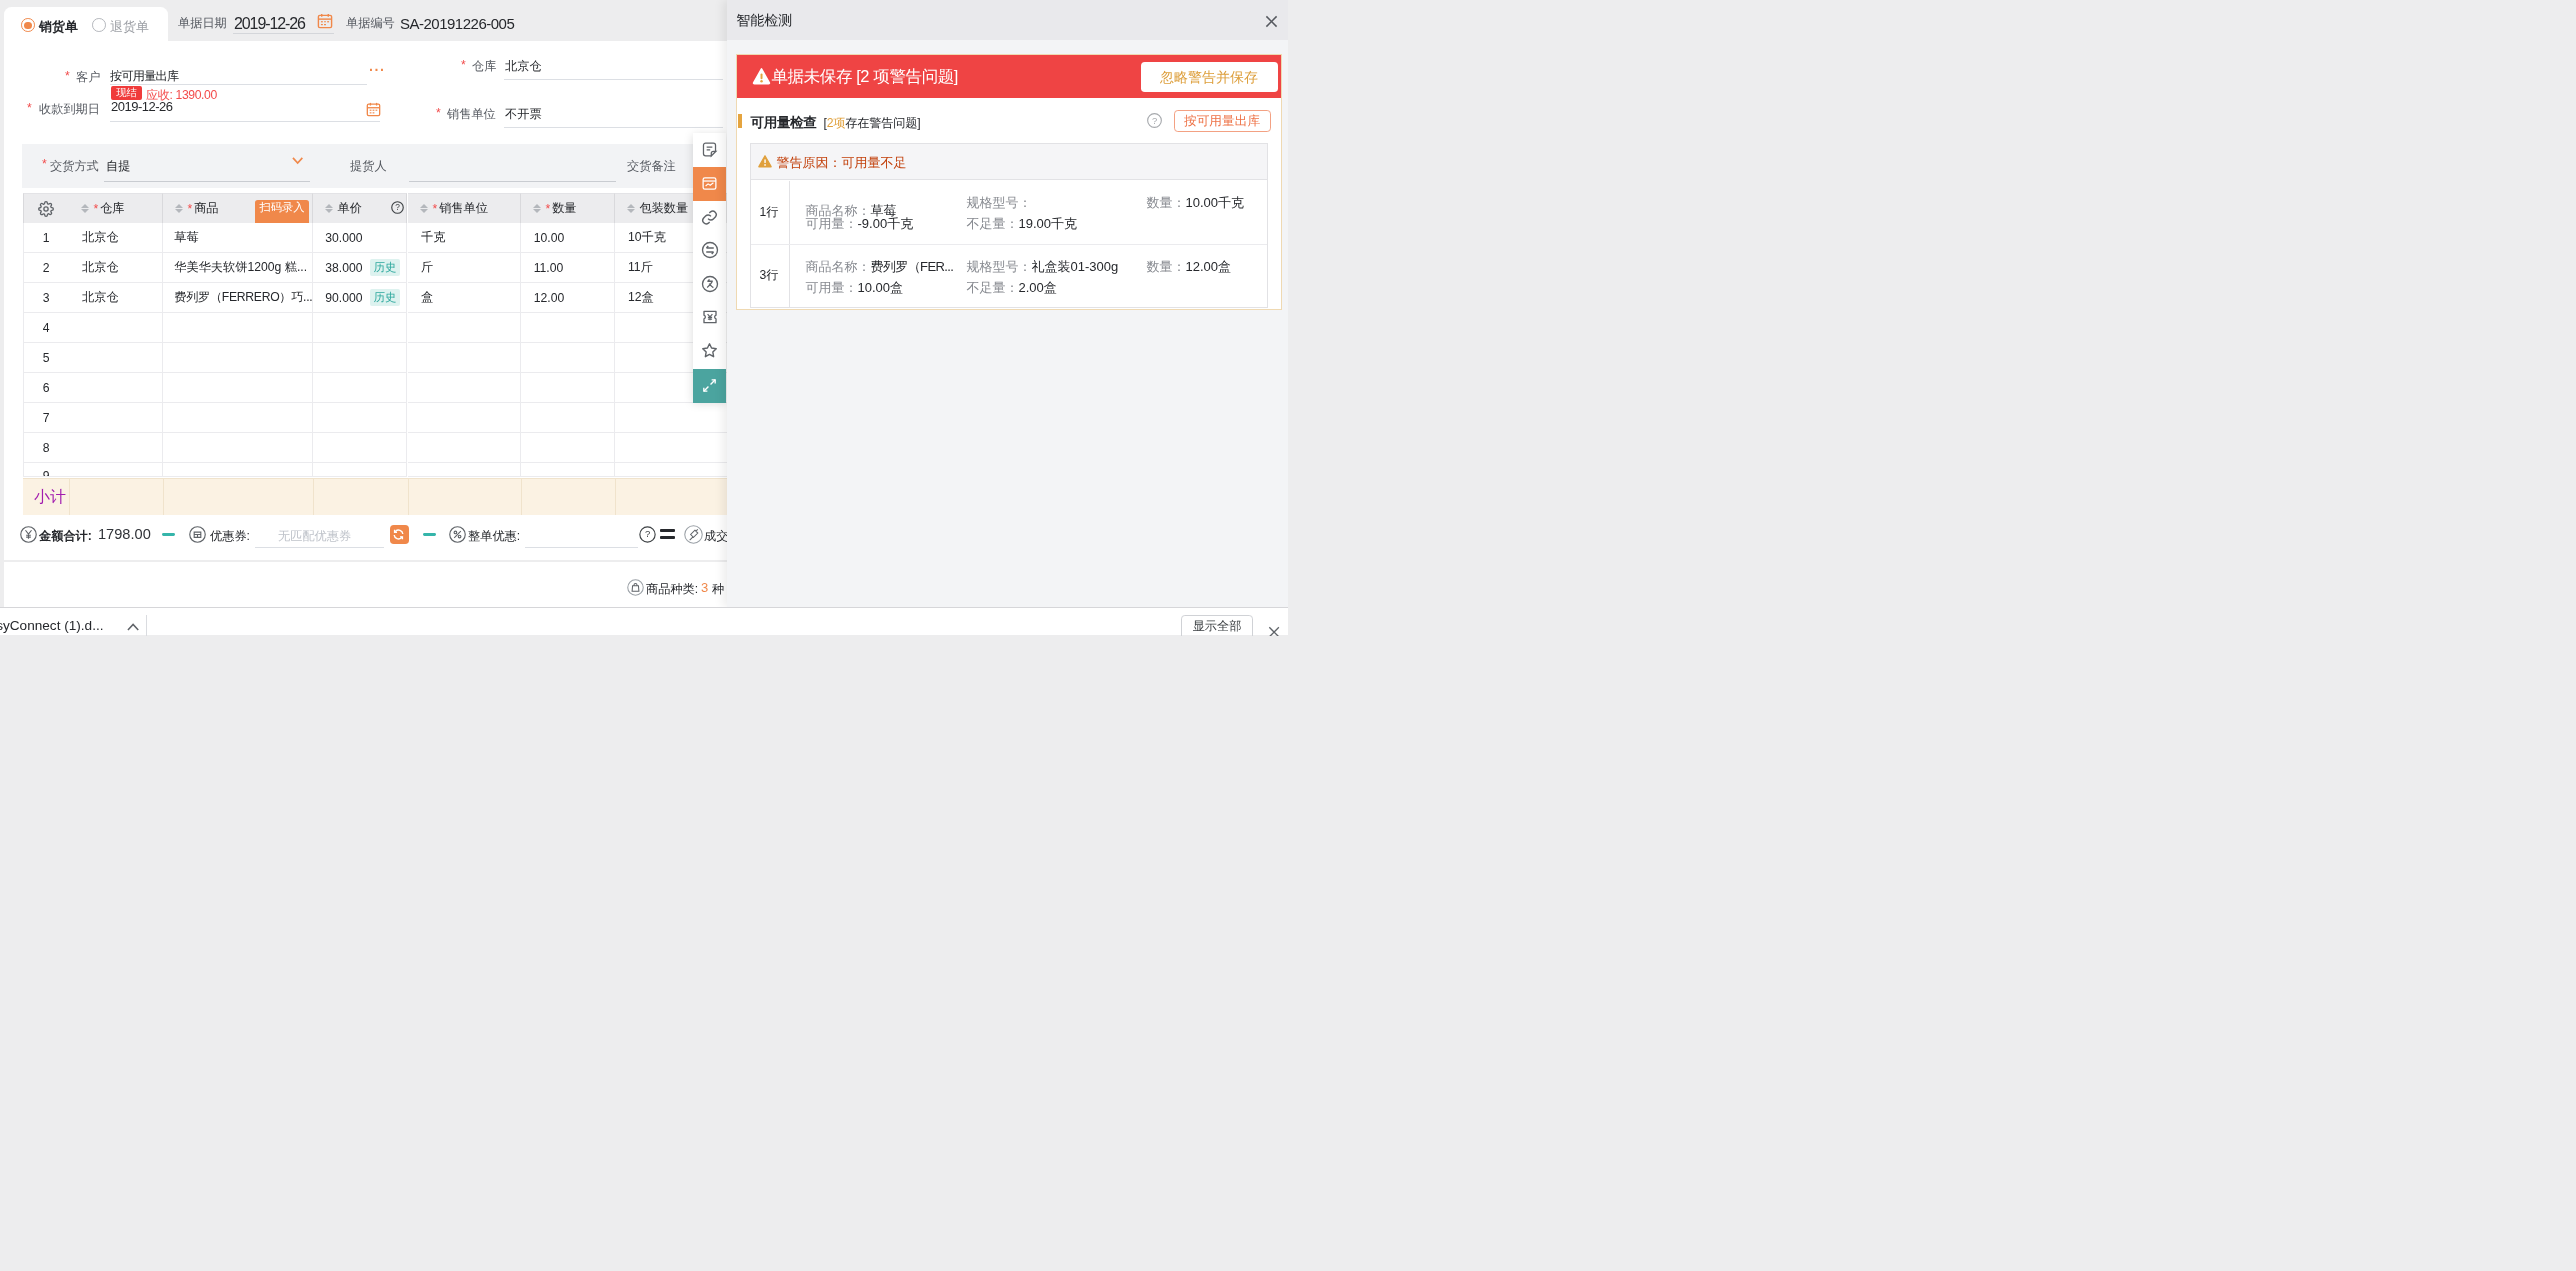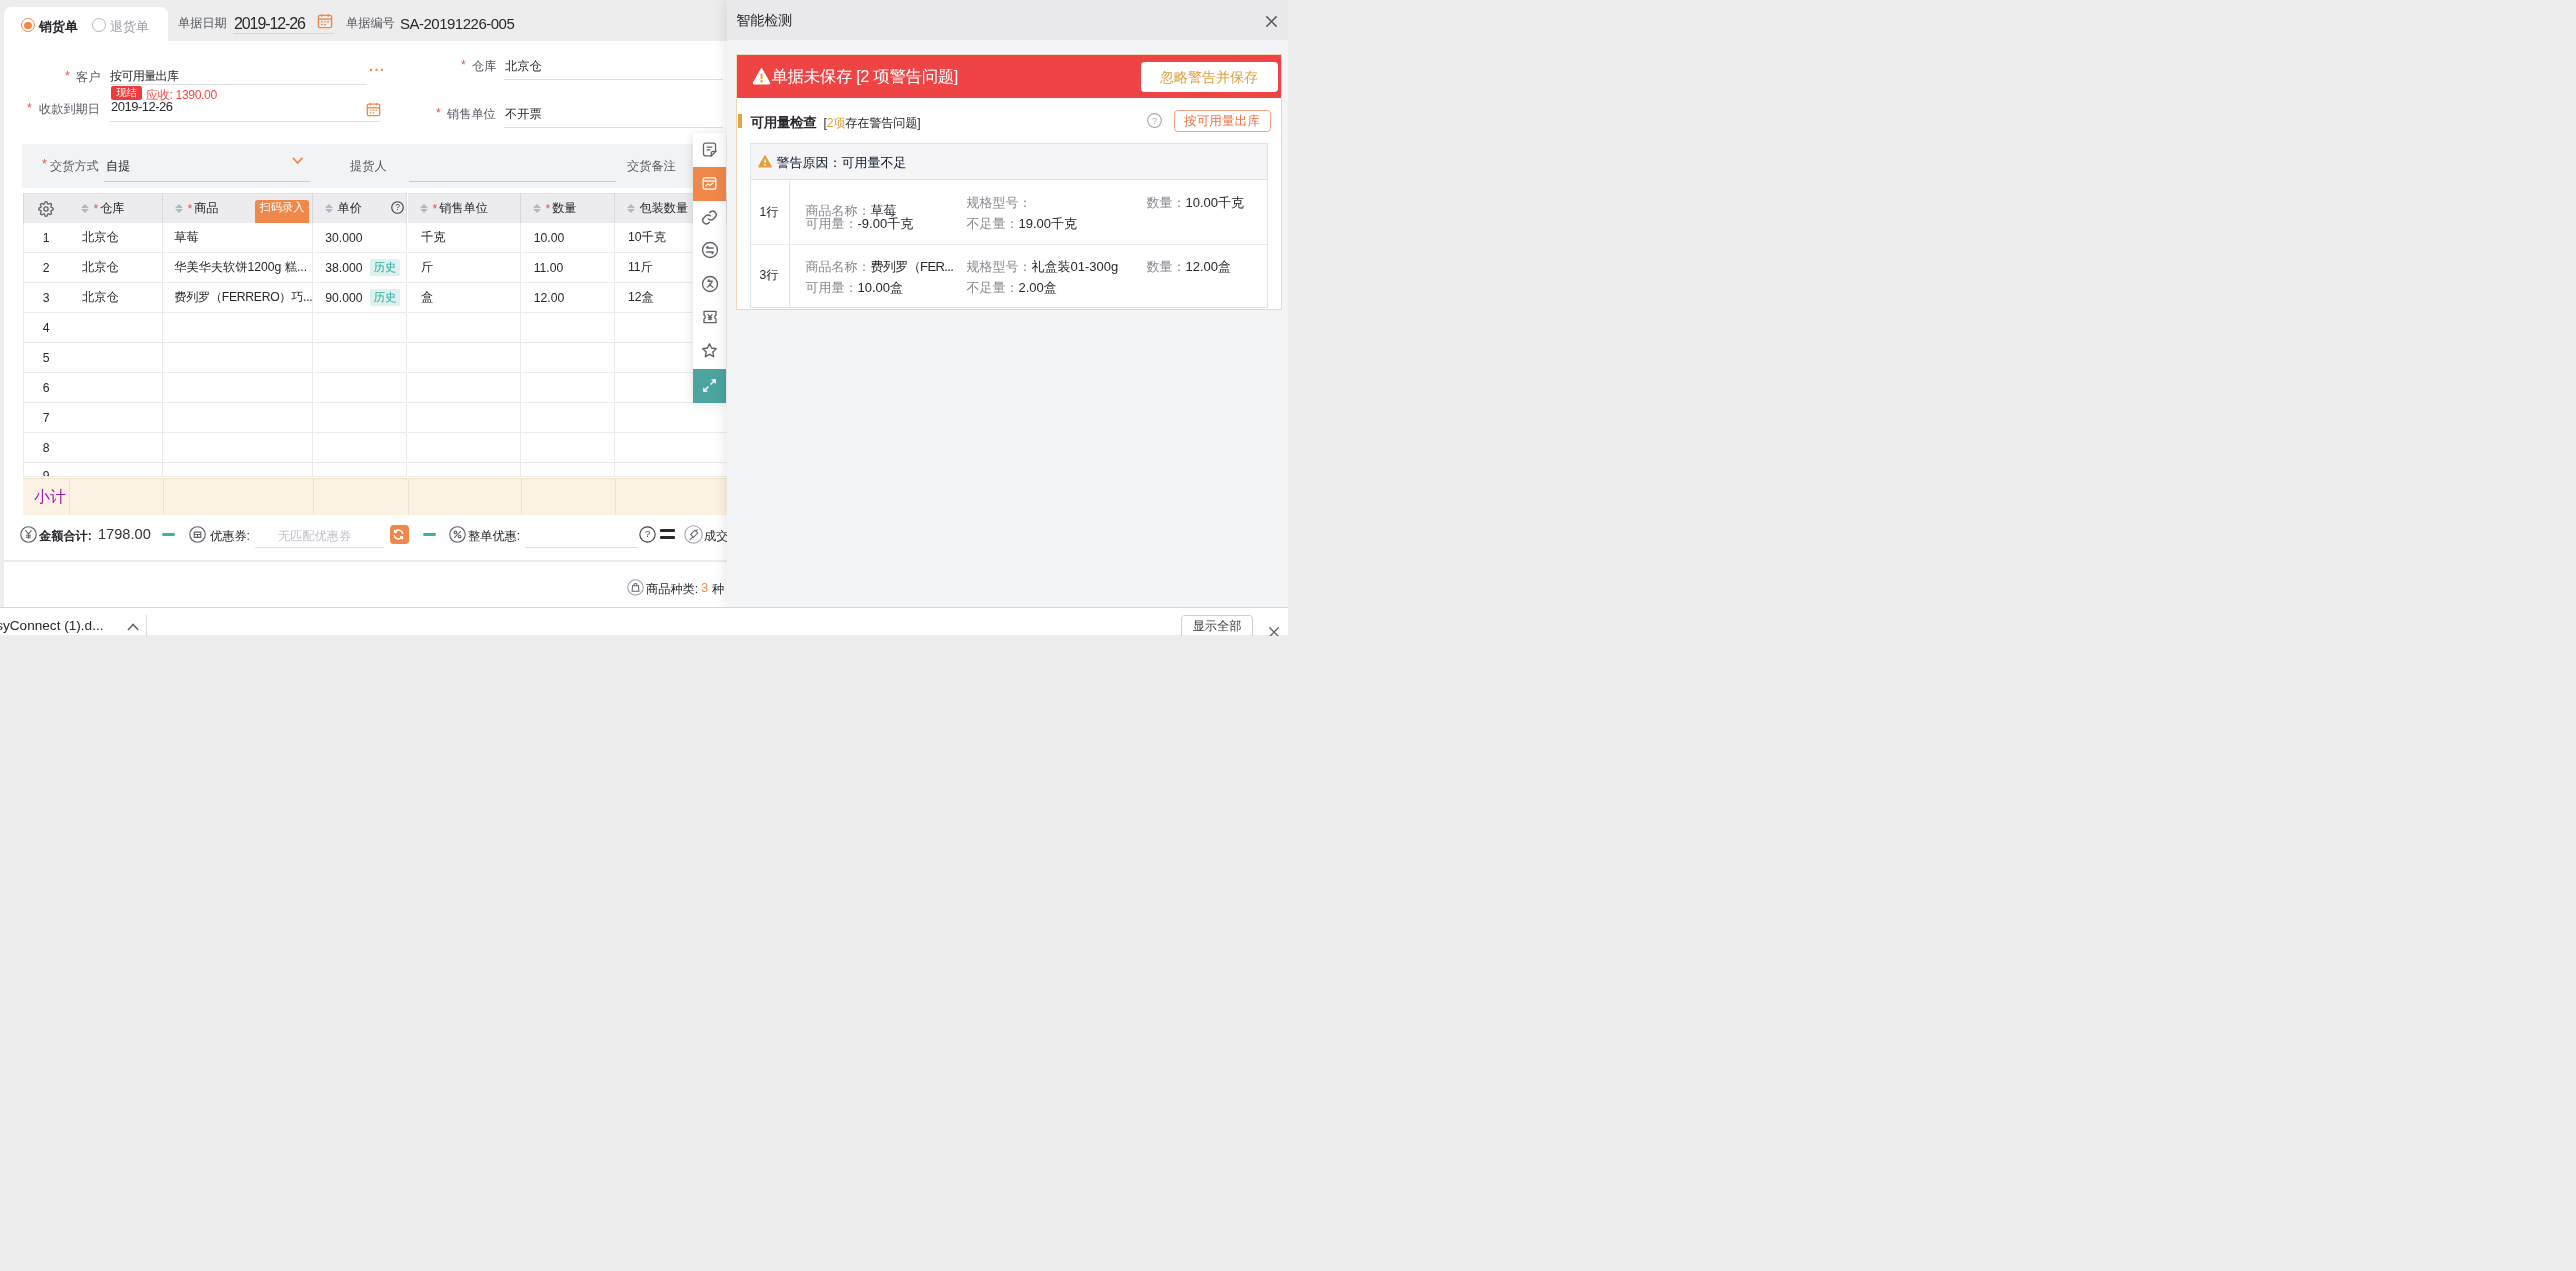--- a/index.html
+++ b/index.html
@@ -431,21 +431,21 @@
         <text x="8" y="11.5" text-anchor="middle" font-size="10" fill="#a6a9ad">?</text>
       </svg>
     <div class="abs" style="left:437px;top:55px;width:97px;height:22px;border:0.9px solid #f3a183;border-radius:3.8px;text-align:center;line-height:20.7px;font-size:12.7px;color:#ee7246;">按可用量出库</div>
     <div id="ibox">
       <div id="iwarn">
         <svg class="abs" style="left:7.5px;top:11.3px;" width="14" height="13" viewBox="0 0 26 24">
             <path d="M13 1.2 L24.2 20.9 Q24.8 22.2 23.3 22.2 L2.7 22.2 Q1.2 22.2 1.8 20.9 Z" fill="#e0a03c" stroke="#e0a03c" stroke-width="2.2" stroke-linejoin="round"></path>
             <rect x="11.8" y="8" width="2.6" height="7" rx="1.3" fill="#fff"></rect>
             <circle cx="13.1" cy="18.3" r="1.6" fill="#fff"></circle>
           </svg>
-        <div class="abs" style="left:26px;top:10.3px;font-size:13px;color:#0f172a;">警告原因：可用量不足</div>
+        <div class="abs" style="left:26px;top:10.3px;font-size:13px;color:#c2410c;">警告原因：可用量不足</div>
       </div>
       <div class="abs" style="left:38px;top:37px;width:0.9px;height:126px;background:#e2e2e5;"></div>
       <div class="abs" style="left:0;top:100px;width:516px;height:0.9px;background:#ebebee;"></div>
       <div class="abs" style="left:9px;top:60px;font-size:12.2px;color:#26282c;">1行</div>
       <div class="abs" style="left:9px;top:123px;font-size:12.2px;color:#26282c;">3行</div>
       <div class="abs" style="left:55px;top:49px;margin-top:8px;"><span class="plabel">商品名称：</span><span class="pval">草莓</span></div>
       <div class="abs" style="left:216px;top:49px;"><span class="plabel">规格型号：</span></div>
       <div class="abs" style="left:396px;top:49px;"><span class="plabel">数量：</span><span class="pval">10.00千克</span></div>
       <div class="abs" style="left:55px;top:70px;"><span class="plabel">可用量：</span><span class="pval">-9.00千克</span></div>
       <div class="abs" style="left:216px;top:70px;"><span class="plabel">不足量：</span><span class="pval">19.00千克</span></div>

